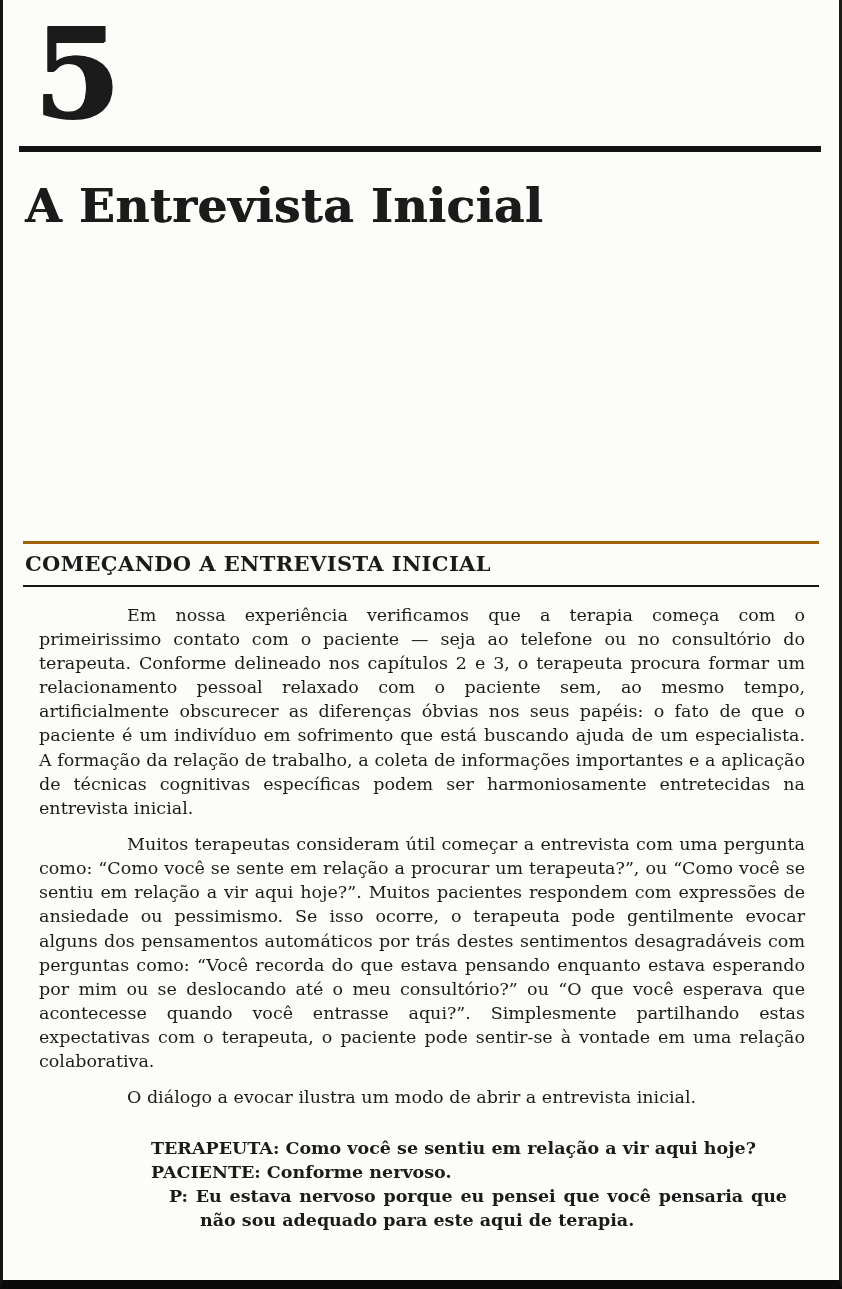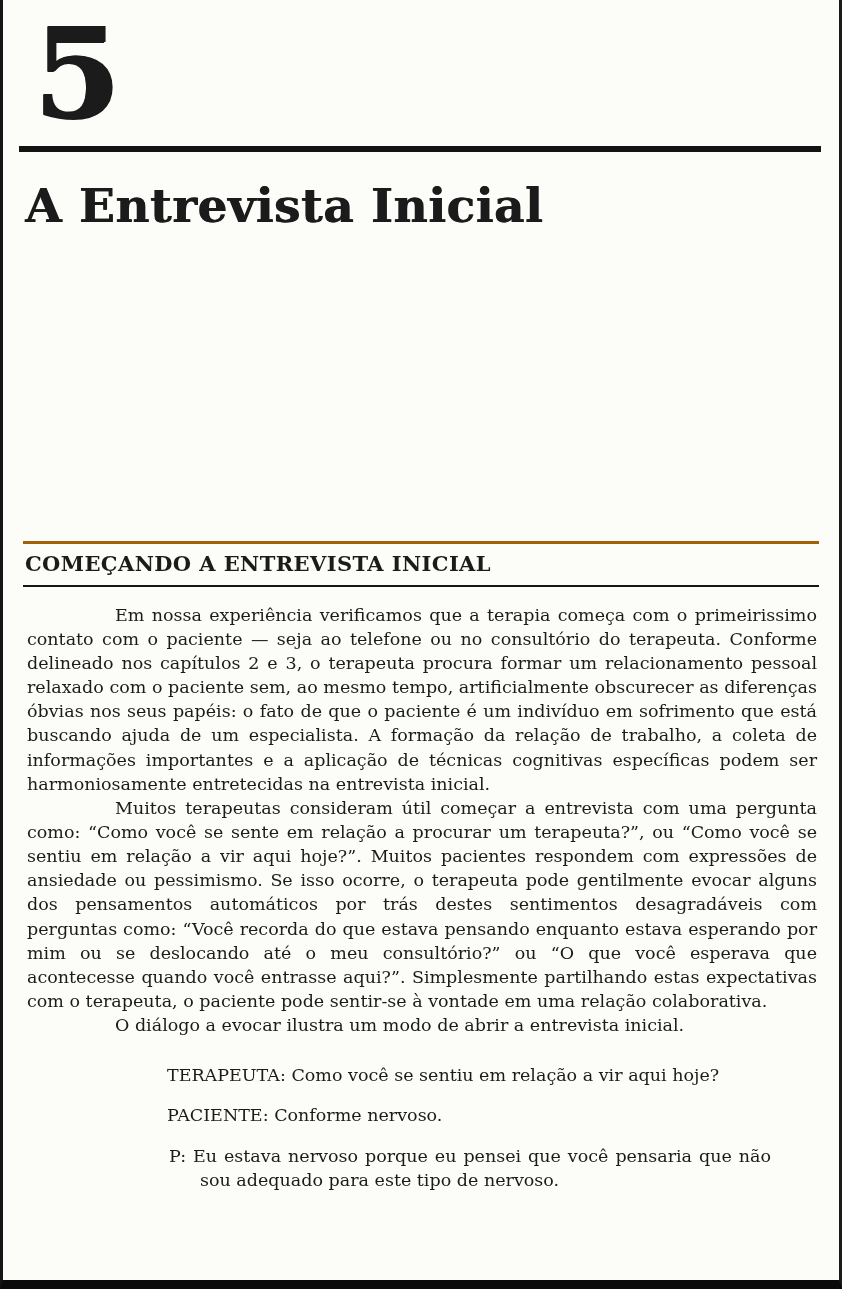--- a/index.html
+++ b/index.html
@@ -52,33 +52,34 @@
     letter-spacing: 0.4px;
     padding: 7px 0 9px 2px;
   }
   .body-text {
     margin: 16px 22px 0 24px;
     font-size: 17.5px;
     line-height: 1.38;
     text-align: justify;
   }
   .body-text p {
-    margin: 0;
+    margin: 12px;
     text-indent: 88px;
   }
   .dialogue {
     margin: 26px 52px 0 148px;
     font-size: 17.5px;
     line-height: 1.38;
   }
   .dialogue-line {
     padding-left: 40px;
     text-indent: -40px;
     text-align: justify;
-    margin: 16px;
+    margin: 0;
+    font-weight: bold;
   }
   .dialogue-line.sub {
     margin-left: 9px;
     padding-left: 40px;
     text-indent: -31px;
   }
 </style>
 </head>
 <body>
 
@@ -96,16 +97,16 @@
 
   <div class="body-text">
     <p>Em nossa experiência verificamos que a terapia começa com o primeirissimo contato com o paciente — seja ao telefone ou no consultório do terapeuta. Conforme delineado nos capítulos 2 e 3, o terapeuta procura formar um relacionamento pessoal relaxado com o paciente sem, ao mesmo tempo, artificialmente obscurecer as diferenças óbvias nos seus papéis: o fato de que o paciente é um indivíduo em sofrimento que está buscando ajuda de um especialista. A formação da relação de trabalho, a coleta de informações importantes e a aplicação de técnicas cognitivas específicas podem ser harmoniosamente entretecidas na entrevista inicial.</p>
     <p>Muitos terapeutas consideram útil começar a entrevista com uma pergunta como: “Como você se sente em relação a procurar um terapeuta?”, ou “Como você se sentiu em relação a vir aqui hoje?”. Muitos pacientes respondem com expressões de ansiedade ou pessimismo. Se isso ocorre, o terapeuta pode gentilmente evocar alguns dos pensamentos automáticos por trás destes sentimentos desagradáveis com perguntas como: “Você recorda do que estava pensando enquanto estava esperando por mim ou se deslocando até o meu consultório?” ou “O que você esperava que acontecesse quando você entrasse aqui?”. Simplesmente partilhando estas expectativas com o terapeuta, o paciente pode sentir-se à vontade em uma relação colaborativa.</p>
     <p>O diálogo a evocar ilustra um modo de abrir a entrevista inicial.</p>
   </div>
 
   <div class="dialogue">
     <p class="dialogue-line"><span>TERAPEUTA:</span> <span>Como você se sentiu em relação a vir aqui hoje?</span></p>
     <p class="dialogue-line"><span>PACIENTE:</span> <span>Conforme nervoso.</span></p>
-    <p class="dialogue-line sub"><span>P:</span> <span>Eu estava nervoso porque eu pensei que você pensaria que não sou adequado para este tipo de nervoso.</span></p>
+    <p class="dialogue-line sub"><span>P:</span> <span>Eu estava nervoso porque eu pensei que você pensaria que não sou adequado para este aqui de terapia.</span></p>
   </div>
 
 </div>
 
 </body></html>

